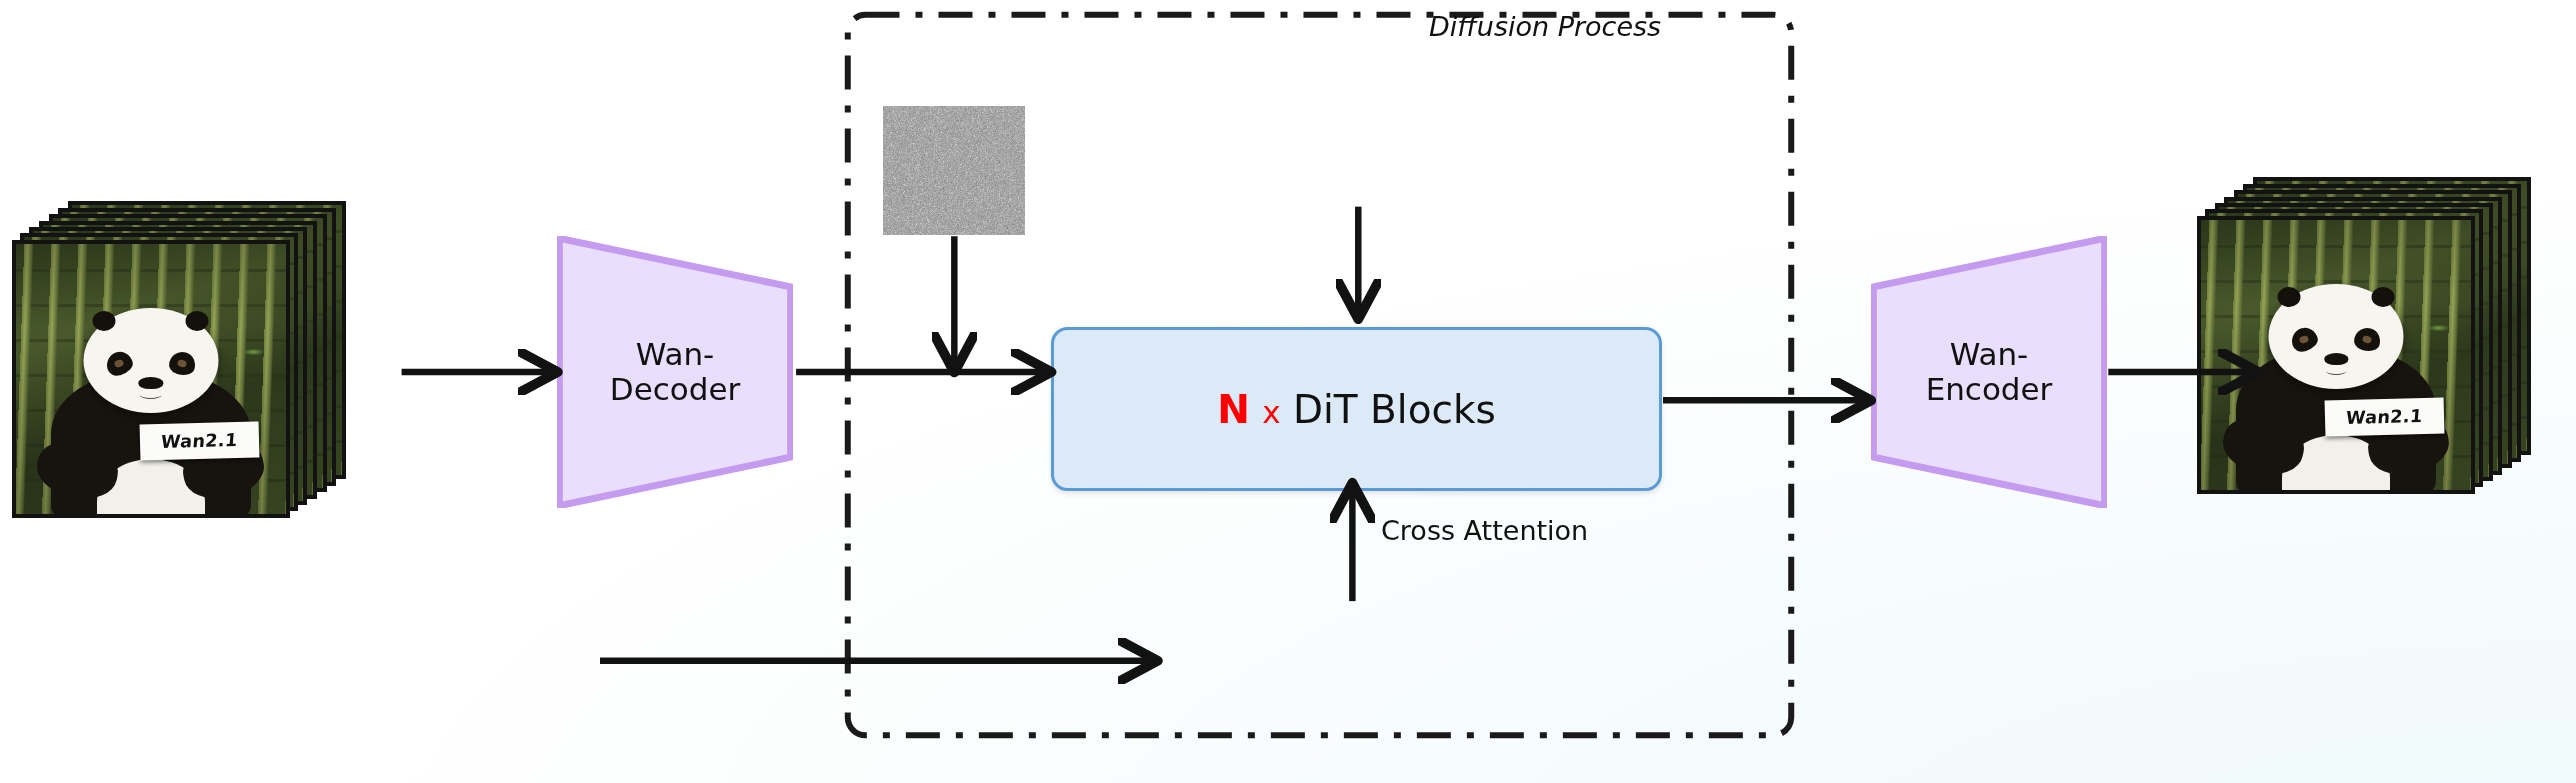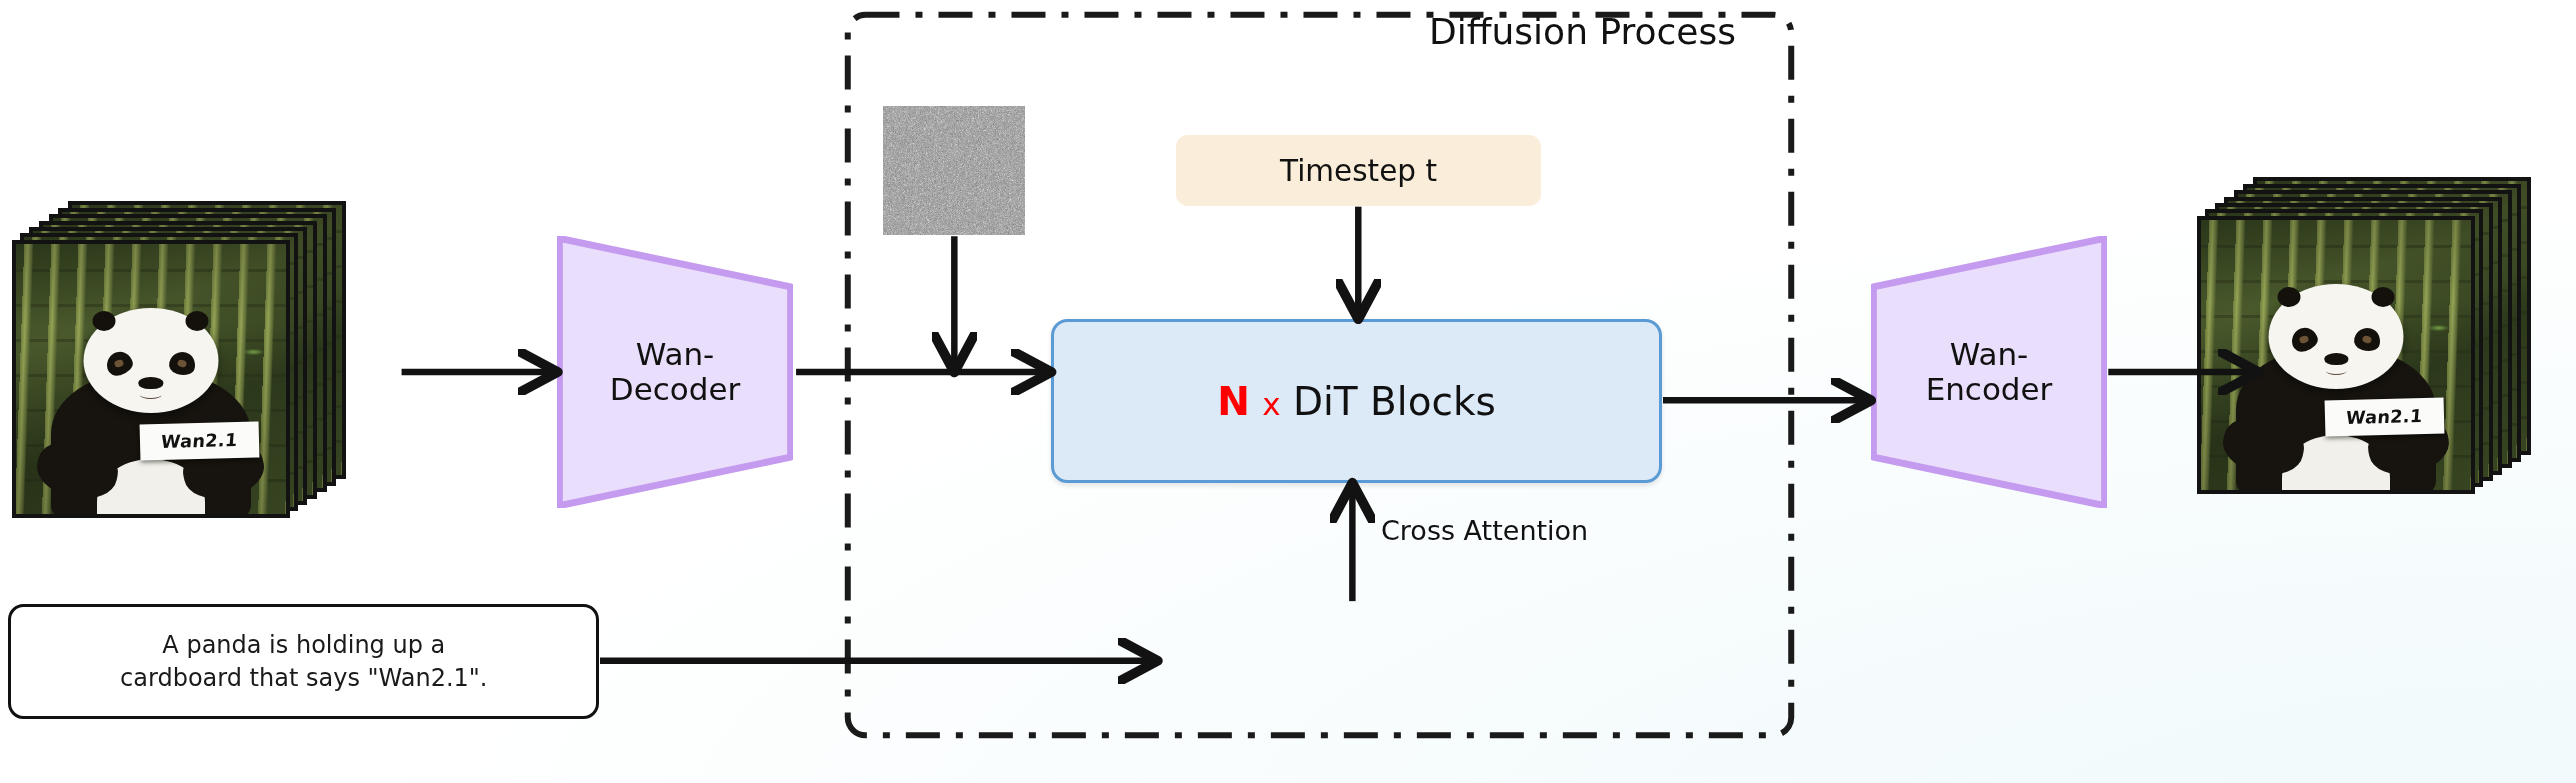--- a/index.html
+++ b/index.html
@@ -112,40 +112,41 @@
 
   
   .rbox{
     position:absolute;box-sizing:border-box;
     display:flex;align-items:center;justify-content:center;
     border-radius:13px;
   }
   .rbox.dit{
     background:#DCE9F7;border:3px solid #5B9BD5;border-radius:16.5px;
     box-shadow:0 2.4px 5.3px rgba(0,0,0,.10);
+    margin-top:8px;
   }
   .rbox.ts{background:#FAEEDA;border:none;border-radius:11.8px;}
   .rbox.umt5{
     background:#E4F0DC;border:3px solid #8FBC6E;border-radius:14px;
     box-shadow:0 2.4px 5.3px rgba(0,0,0,.10);
   }
   .dit-text{font-size:39px;color:#111;white-space:nowrap;}
   .dit-text .n{color:#FF0000;font-weight:700;}
   .dit-text .x{color:#FF0000;font-weight:400;font-size:31px;}
   .ts-text{font-size:29.5px;color:#111;}
   .umt5-text{font-size:29.5px;color:#111;}
 
   
   .dashbox{
     position:absolute;border-radius:17.7px;
     background:transparent;
   }
   .dashbox svg{position:absolute;inset:0;width:100%;height:100%;overflow:visible;}
   .diff-title{
-    position:absolute;font-size:36px;color:#111;white-space:nowrap;
+    position:absolute;font-style:italic;font-size:27px;color:#111;white-space:nowrap;
   }
 
   
   .noise{
     position:absolute;overflow:hidden;background:#8a8a8a;
   }
   .noise svg{position:absolute;inset:0;width:100%;height:100%;}
 
   
   #arrows{position:absolute;inset:0;width:100%;height:100%;pointer-events:none;}
@@ -200,26 +201,20 @@
           <div class="p-nose"></div>
             <div class="p-mouth"></div>
         </div>
         <div class="sign">
           <span>Wan2.1</span>
         </div>
       </div>
     </div>
   </div>
 
-  <div class="prompt-box" style="left:8.3px;top:604px;width:591px;height:115px;">
-    <div>
-      <div>A panda is holding up a</div>
-      <div>cardboard that says "Wan2.1".</div>
-    </div>
-  </div>
 
   <div class="trap" style="left:557px;top:236px;width:236px;height:272px;">
     <svg viewBox="0 0 400 460" preserveAspectRatio="none" aria-hidden="true">
       <polygon points="4,4 396,86 396,374 4,456" fill="#E9DEFB" stroke="#C49BEF" stroke-width="7" stroke-linejoin="round" vector-effect="non-scaling-stroke"></polygon>
     </svg>
     <div class="lbl">
       <span>Wan-</span>
       <span>Decoder</span>
     </div>
   </div>
@@ -234,23 +229,20 @@
             <feFuncR type="linear" slope="1.35" intercept="-0.12"></feFuncR>
             <feFuncG type="linear" slope="1.35" intercept="-0.12"></feFuncG>
             <feFuncB type="linear" slope="1.35" intercept="-0.12"></feFuncB>
           </feComponentTransfer>
         </filter>
       </defs>
       <rect x="0" y="0" width="240" height="218" filter="url(#noisefilter)"></rect>
     </svg>
   </div>
 
-  <div class="rbox ts" style="left:1176px;top:135px;width:365px;height:71px;">
-    <span class="ts-text">Timestep t</span>
-  </div>
 
   <div class="rbox dit" style="left:1051px;top:319px;width:611px;height:164px;">
     <span class="dit-text"><span class="n">N</span>&nbsp;<span class="x">x</span>&nbsp;<span>DiT Blocks</span></span>
   </div>
 
 
   <div class="edge-label" style="left:1381px;top:515px;">Cross Attention</div>
 
   <div class="trap" style="left:1871px;top:236px;width:236px;height:272px;">
     <svg viewBox="0 0 400 460" preserveAspectRatio="none" aria-hidden="true">

